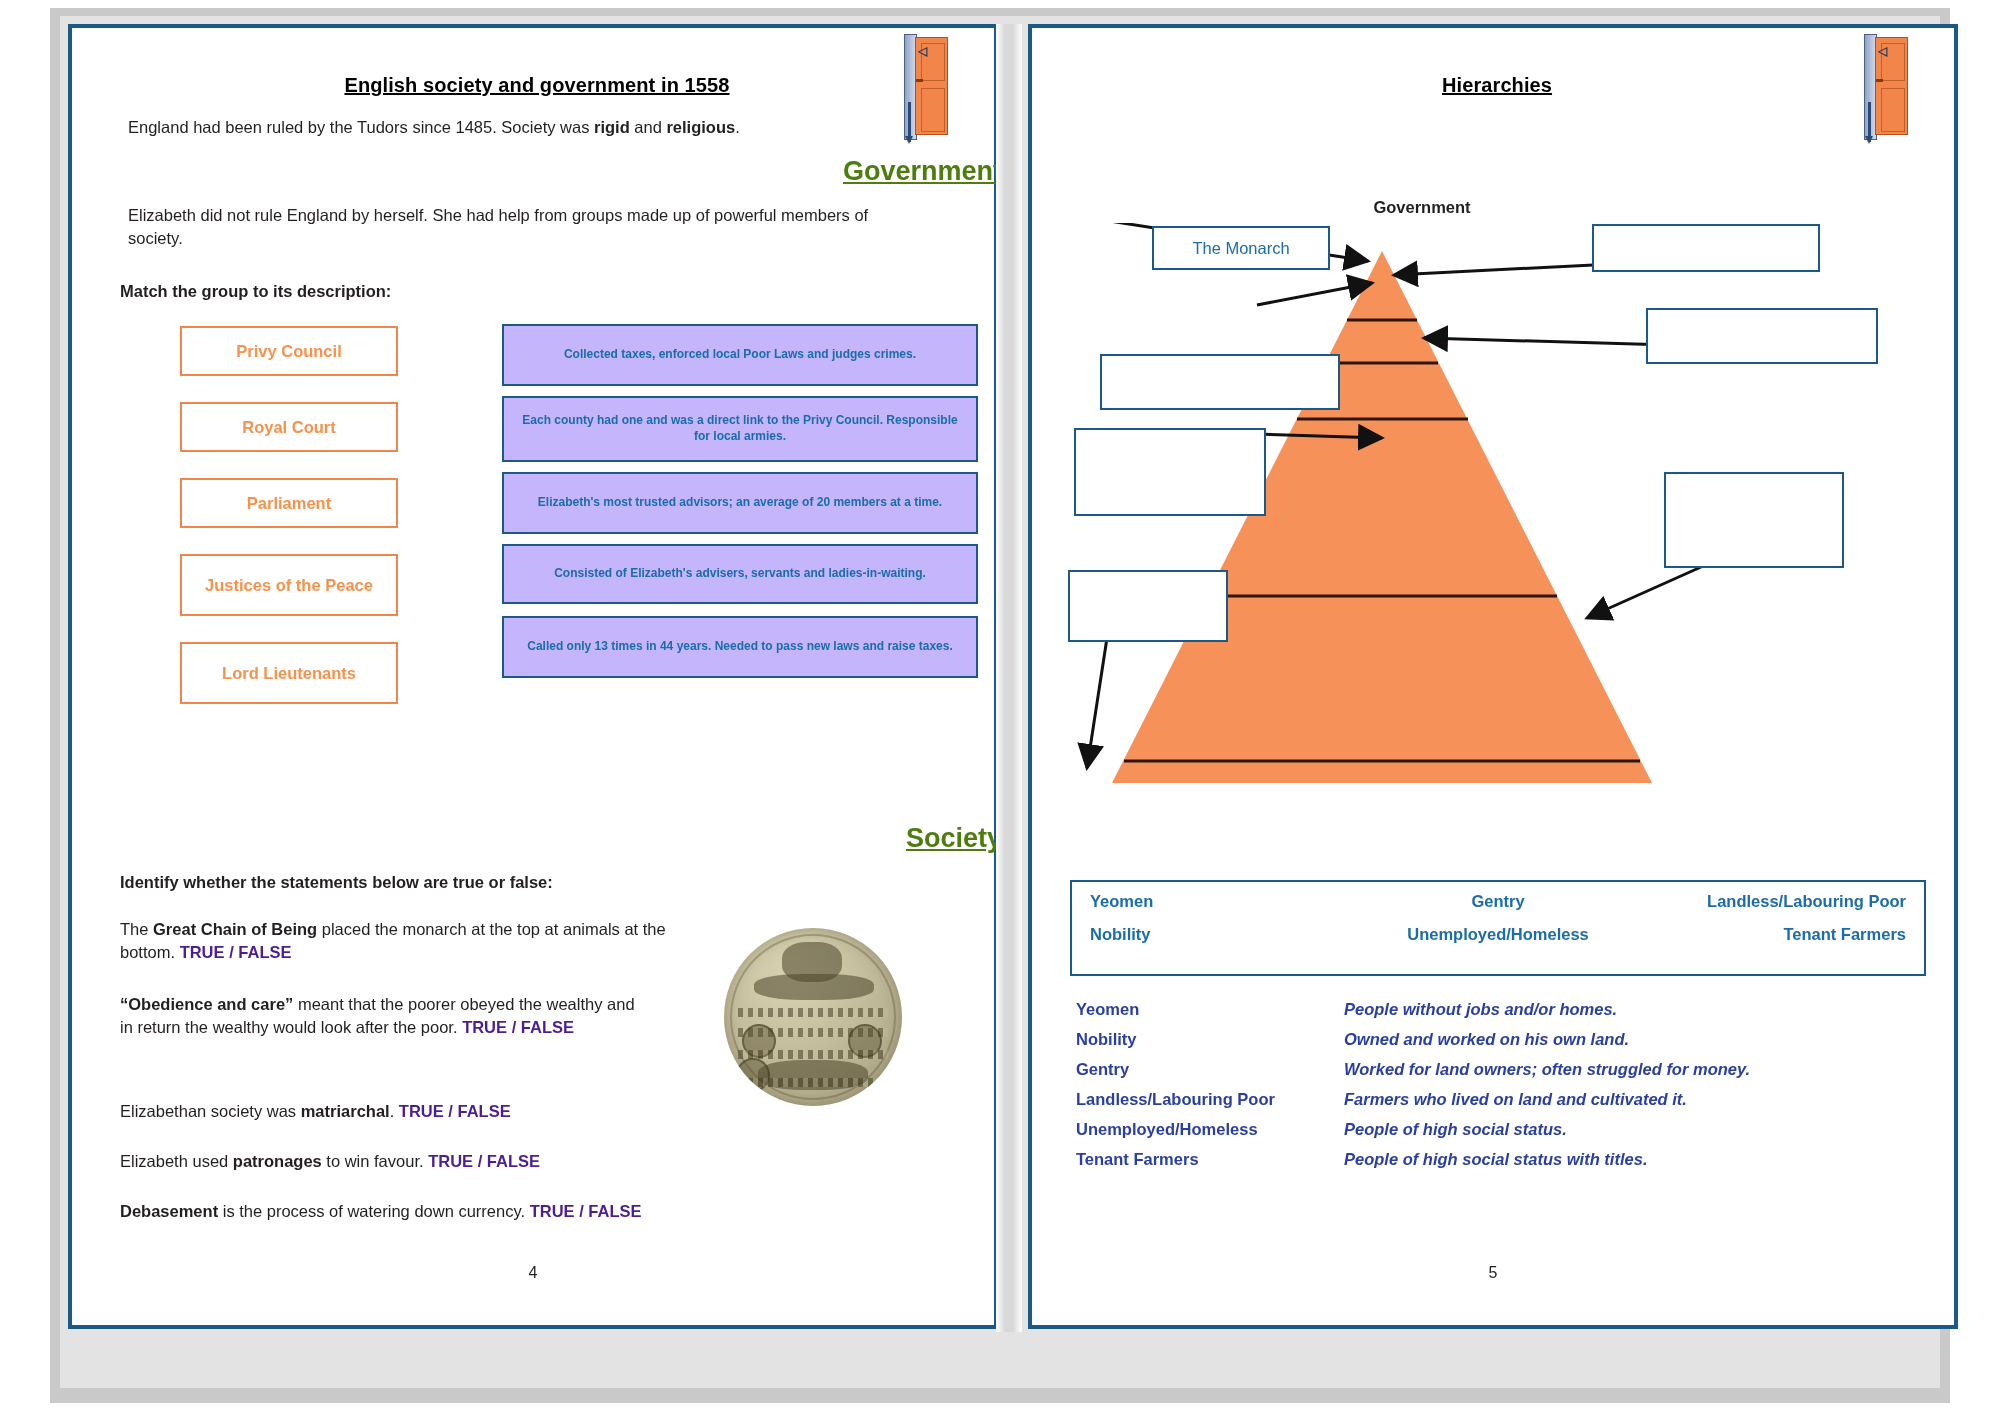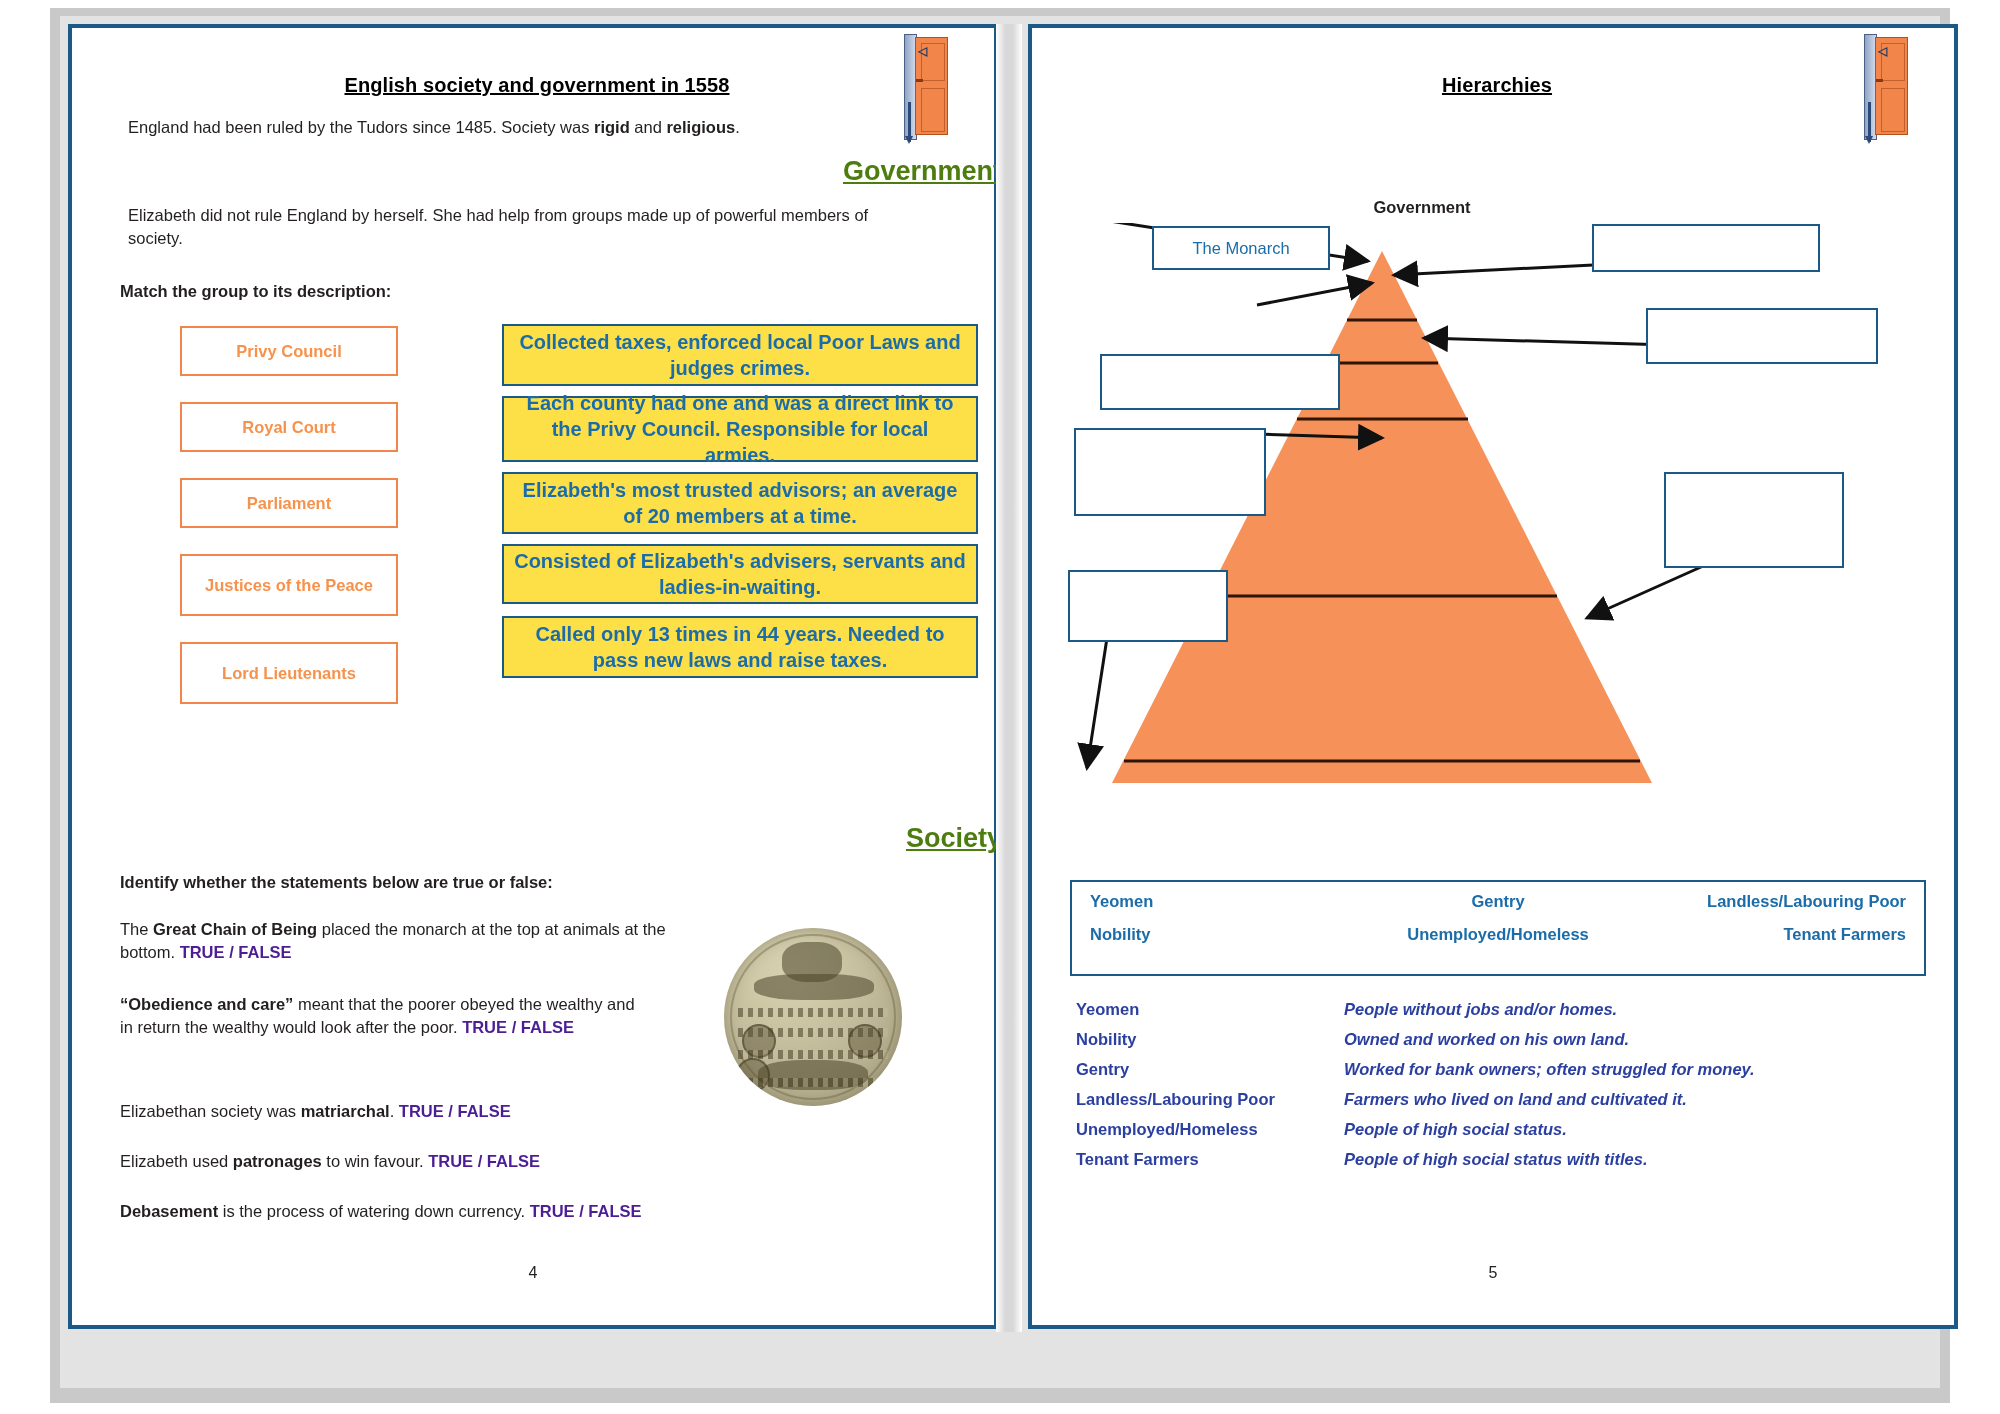--- a/index.html
+++ b/index.html
@@ -134,24 +134,24 @@
     display: flex; align-items: center; justify-content: center;
     text-align: center;
     background: #ffffff;
     line-height: 1.25;
   }
   .desc-box {
     position: absolute;
     border: 2px solid #1b5a86;
     color: #1b6ca8;
     font-weight: bold;
-    font-size: 20px;
+    font-size: 12px;
     display: flex; align-items: center; justify-content: center;
     text-align: center;
-    background: #fde047;
+    background: #c4b5fd;
     line-height: 1.3;
     padding: 2px 10px;
   }
 
   
   .coin {
     position: absolute;
     width: 178px; height: 178px;
     border-radius: 50%;
     background:
@@ -412,21 +412,21 @@
           <div class="def-row">
             <div class="def-term">Yeomen</div>
             <div class="def-text">People without jobs and/or homes.</div>
           </div>
           <div class="def-row">
             <div class="def-term">Nobility</div>
             <div class="def-text">Owned and worked on his own land.</div>
           </div>
           <div class="def-row">
             <div class="def-term">Gentry</div>
-            <div class="def-text">Worked for bank owners; often struggled for money.</div>
+            <div class="def-text">Worked for land owners; often struggled for money.</div>
           </div>
           <div class="def-row">
             <div class="def-term">Landless/Labouring Poor</div>
             <div class="def-text">Farmers who lived on land and cultivated it.</div>
           </div>
           <div class="def-row">
             <div class="def-term">Unemployed/Homeless</div>
             <div class="def-text">People of high social status.</div>
           </div>
           <div class="def-row">

